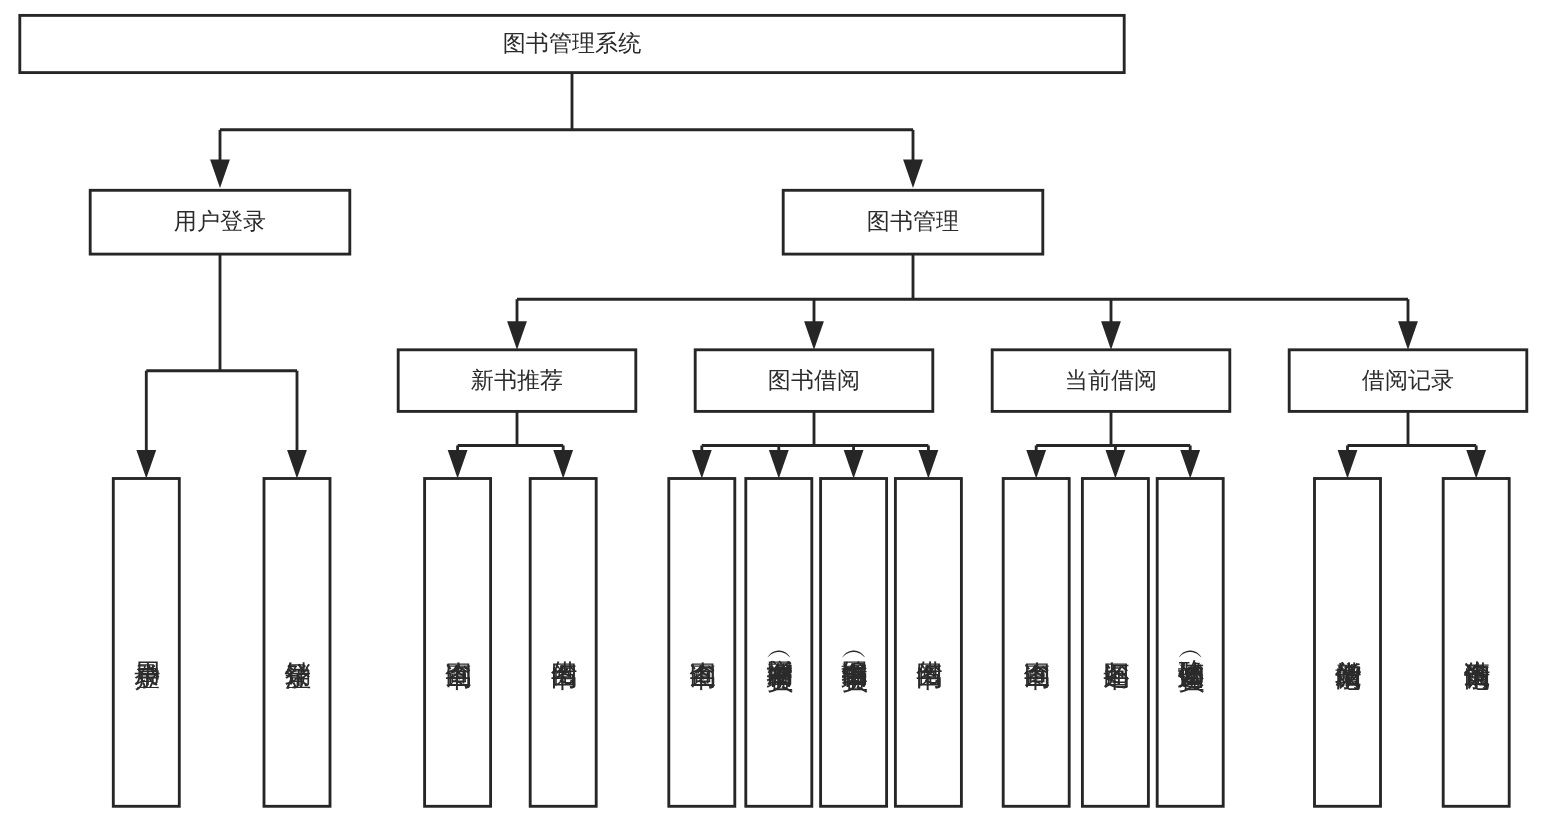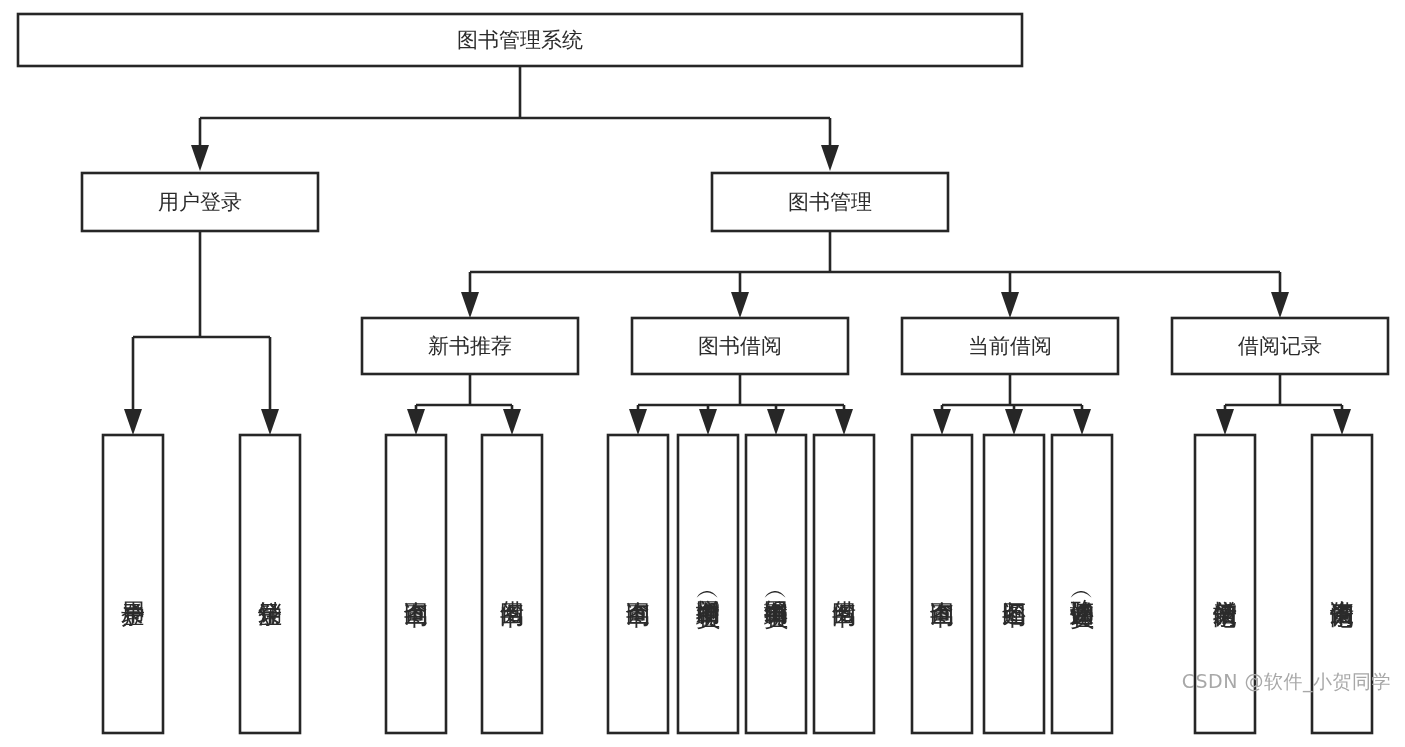--- a/index.html
+++ b/index.html
@@ -215,15 +215,14 @@
   <div class="leaf-label" style="left:608px;  top:435px; width:60px; height:298px;">查询图书</div>
   <div class="leaf-label" style="left:678px;  top:435px; width:60px; height:298px;">新增图书（管理员）</div>
   <div class="leaf-label" style="left:746px;  top:435px; width:60px; height:298px;">编辑图书（管理员）</div>
   <div class="leaf-label" style="left:814px;  top:435px; width:60px; height:298px;">借阅图书</div>
   <div class="leaf-label" style="left:912px;  top:435px; width:60px; height:298px;">查询图书</div>
   <div class="leaf-label" style="left:984px;  top:435px; width:60px; height:298px;">归还图书</div>
   <div class="leaf-label" style="left:1052px; top:435px; width:60px; height:298px;">确认归还（管理员）</div>
   <div class="leaf-label" style="left:1195px; top:435px; width:60px; height:298px;">新增借阅记录</div>
   <div class="leaf-label" style="left:1312px; top:435px; width:60px; height:298px;">查询借阅记录</div>
 
-  <div class="watermark">CSDN @软件_小贺同学</div>
 
 </div>
 
 </body></html>

